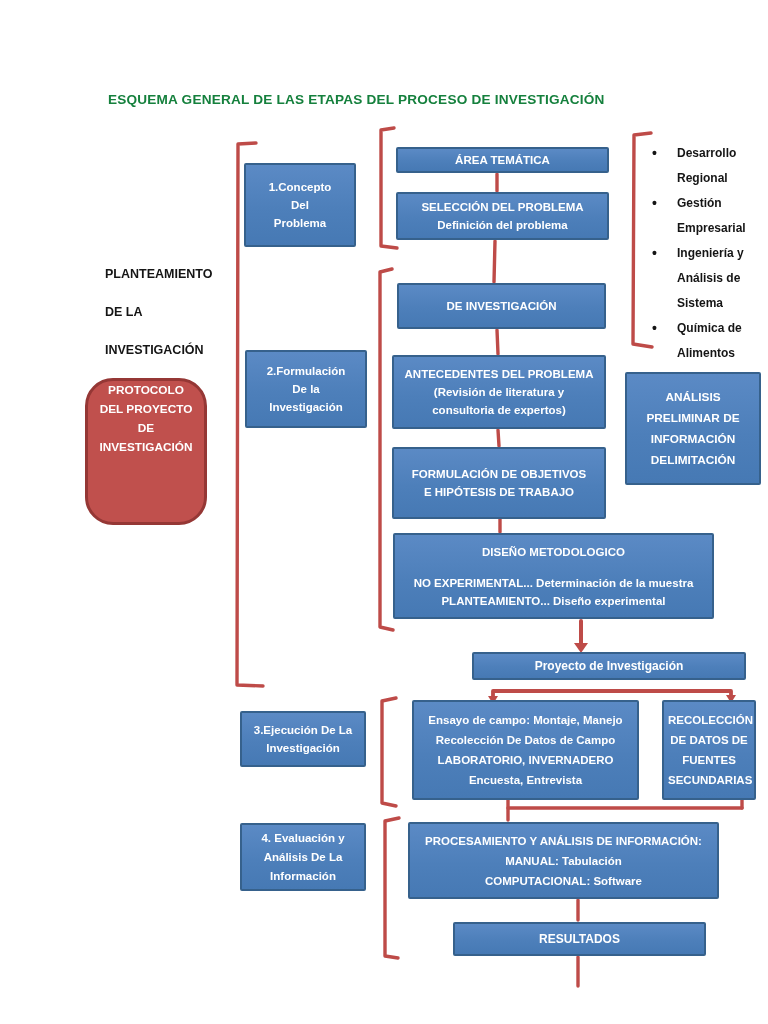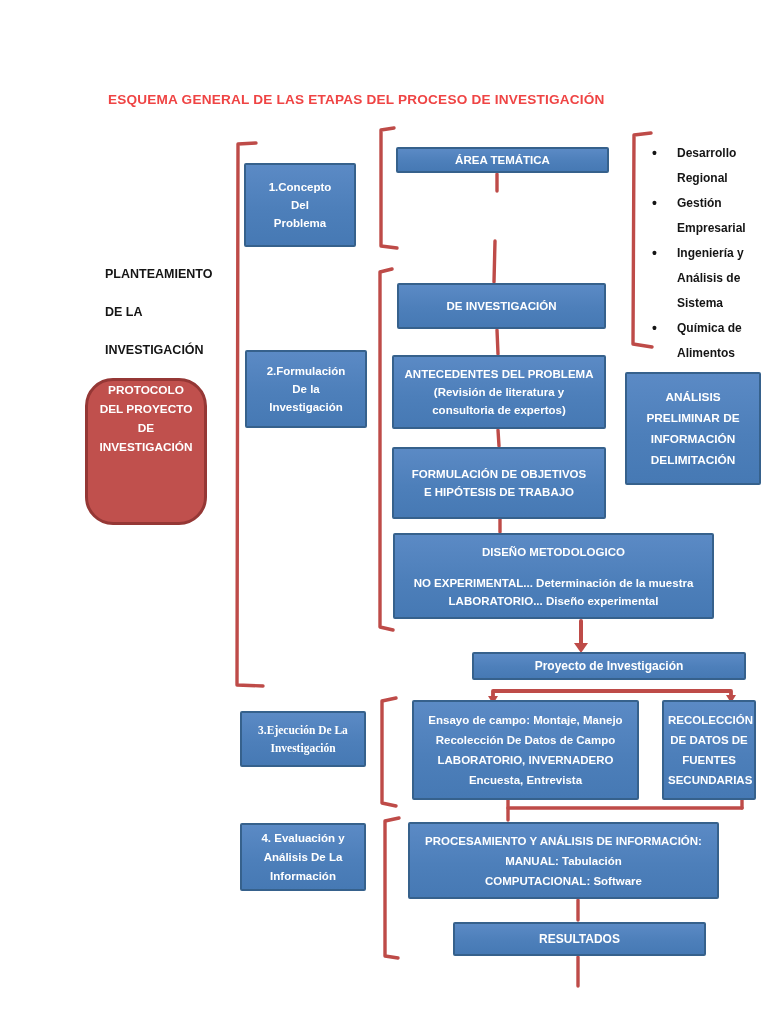--- a/index.html
+++ b/index.html
@@ -12,21 +12,21 @@
     width:768px;height:1024px;
     background:#ffffff;
     overflow:hidden;
   }
   #connectors{
     position:absolute;left:0;top:0;width:768px;height:1024px;
     pointer-events:none;
   }
   .title{
     position:absolute;left:108px;top:92px;width:540px;
-    font-size:13.6px;font-weight:bold;color:#ef4444;
+    font-size:13.6px;font-weight:bold;color:#15803d;
     letter-spacing:.2px;
   }
   .blue-box{
     position:absolute;box-sizing:border-box;
     background:linear-gradient(180deg,#5b8ac5 0%,#4d7fba 55%,#4679b4 100%);
     border:2px solid #36618C;border-radius:2px;
     color:#ffffff;font-weight:bold;text-align:center;
     display:flex;flex-direction:column;justify-content:center;
     font-size:11.5px;line-height:18px;
     padding:2px 4px;
@@ -37,21 +37,21 @@
   .b-area       {left:396px;top:147px;width:213px;height:26px;}
   .b-seleccion  {left:396px;top:192px;width:213px;height:48px;}
   .b-formulacion{left:245px;top:350px;width:122px;height:78px;}
   .b-delimitacion{left:397px;top:283px;width:209px;height:46px;}
   .b-antecedentes{left:392px;top:355px;width:214px;height:74px;}
   .b-analisis   {left:625px;top:372px;width:136px;height:113px;font-size:11.8px;line-height:21px;}
   .b-objetivos  {left:392px;top:447px;width:214px;height:72px;}
   .b-diseno     {left:393px;top:533px;width:321px;height:86px;}
   .b-diseno .ln-head{margin-bottom:13px;}
   .b-proyecto   {left:472px;top:652px;width:274px;height:28px;font-size:12px;}
-  .b-ejecucion  {left:240px;top:711px;width:126px;height:56px;font-family:Liberation Serif, serif;}
+  .b-ejecucion  {left:240px;top:711px;width:126px;height:56px;}
   .b-ensayo     {left:412px;top:700px;width:227px;height:100px;line-height:20px;}
   .b-recoleccion{left:662px;top:700px;width:94px;height:100px;line-height:20px;}
   .b-evaluacion {left:240px;top:823px;width:126px;height:68px;line-height:19px;}
   .b-procesamiento{left:408px;top:822px;width:311px;height:77px;line-height:20px;}
   .b-resultados {left:453px;top:922px;width:253px;height:34px;font-size:12px;}
   .red-box{
     position:absolute;left:85px;top:378px;width:122px;height:147px;
     box-sizing:border-box;
     background:#C0504D;border:3px solid #953735;border-radius:28px;
     color:#ffffff;font-weight:bold;text-align:center;
@@ -132,20 +132,24 @@
   <div class="blue-box b-concepto">
     <div class="ln">1.Concepto</div>
     <div class="ln">Del</div>
     <div class="ln">Problema</div>
   </div>
 
   <div class="blue-box b-area">
     <div class="ln">ÁREA TEMÁTICA</div>
   </div>
 
+  <div class="blue-box b-seleccion">
+    <div class="ln">SELECCIÓN DEL PROBLEMA</div>
+    <div class="ln">Definición del problema</div>
+  </div>
 
   <div class="blue-box b-formulacion">
     <div class="ln">2.Formulación</div>
     <div class="ln">De la</div>
     <div class="ln">Investigación</div>
   </div>
 
   <div class="blue-box b-delimitacion">
     <div class="ln">DE INVESTIGACIÓN</div>
   </div>
@@ -164,21 +168,21 @@
   </div>
 
   <div class="blue-box b-objetivos">
     <div class="ln">FORMULACIÓN DE OBJETIVOS</div>
     <div class="ln">E HIPÓTESIS DE TRABAJO</div>
   </div>
 
   <div class="blue-box b-diseno">
     <div class="ln ln-head">DISEÑO METODOLOGICO</div>
     <div class="ln">NO EXPERIMENTAL... Determinación de la muestra</div>
-    <div class="ln">LABORATORIO... Diseño experimental</div>
+    <div class="ln">PLANTEAMIENTO... Diseño experimental</div>
   </div>
 
   <div class="blue-box b-proyecto">
     <div class="ln">Proyecto de Investigación</div>
   </div>
 
   <div class="blue-box b-ejecucion">
     <div class="ln">3.Ejecución De La</div>
     <div class="ln">Investigación</div>
   </div>

